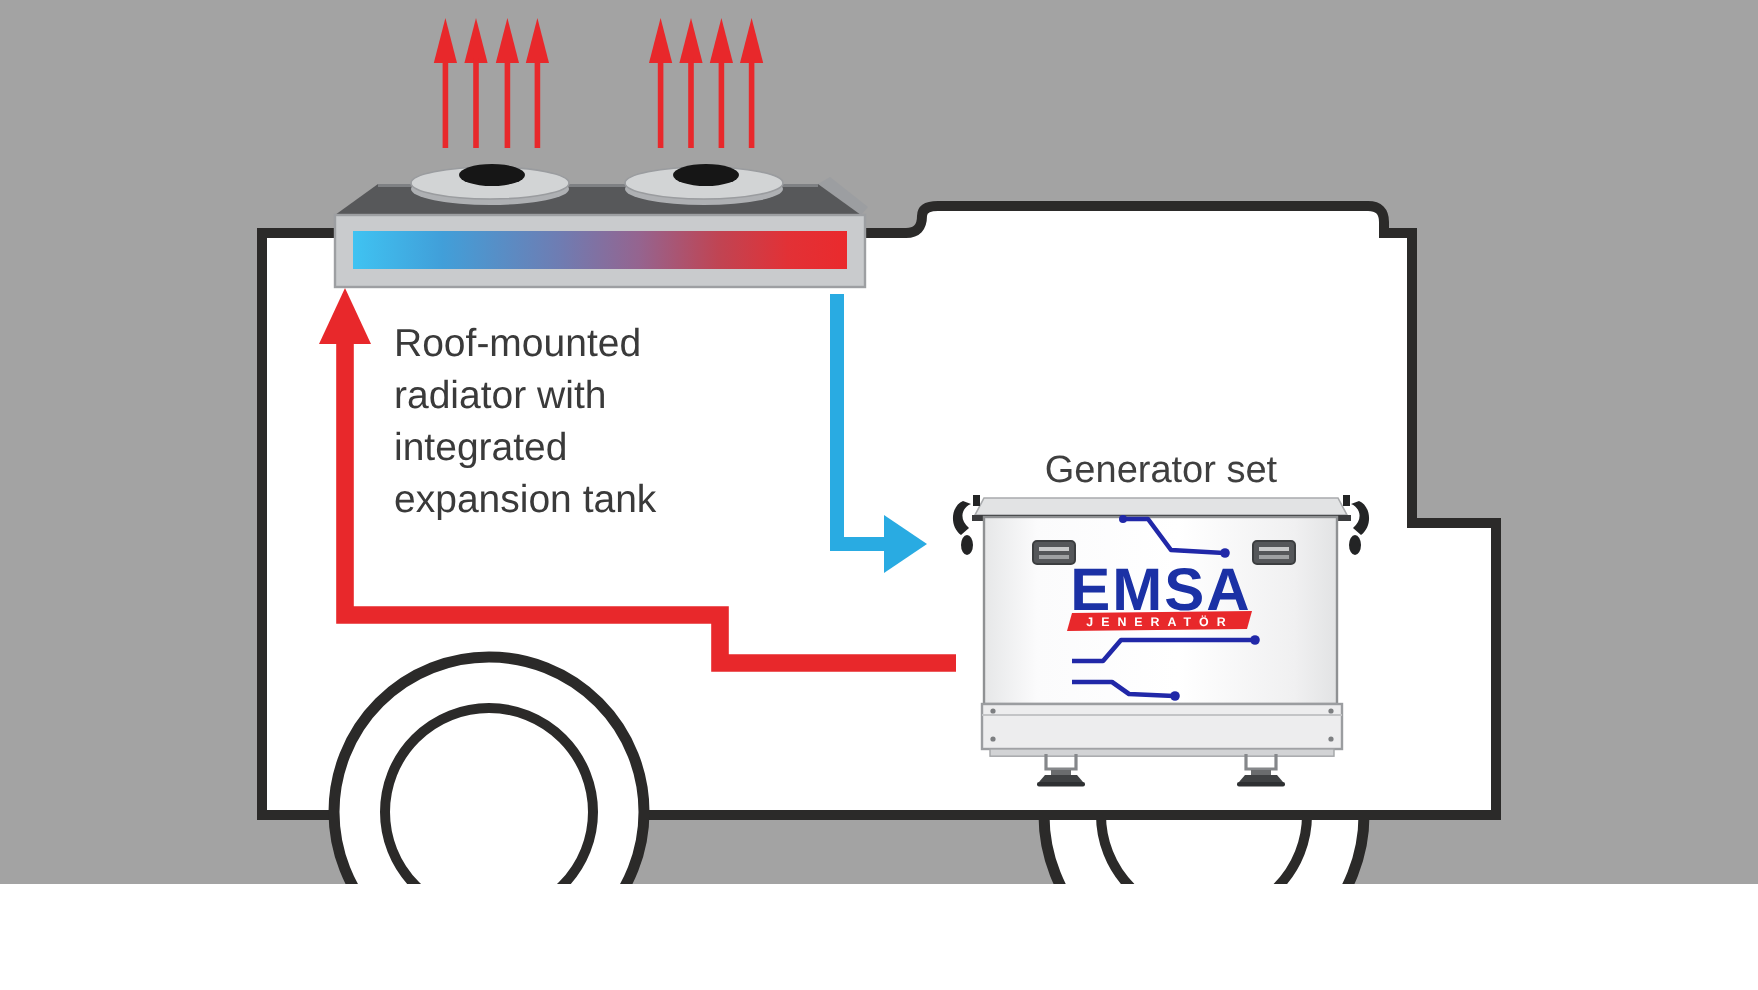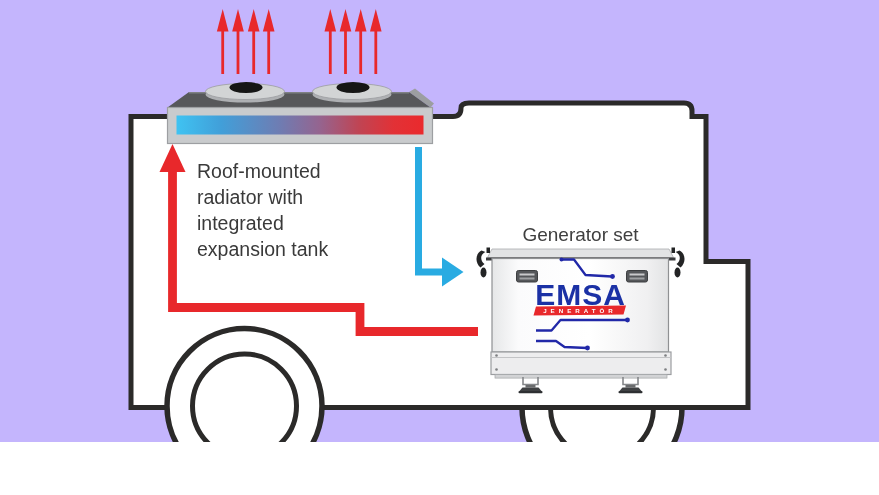--- a/index.html
+++ b/index.html
@@ -1,19 +1,19 @@
 <!DOCTYPE html>
 <html><head>
 <meta charset="utf-8">
 <style>
   html,body{margin:0;padding:0;background:#ffffff;}
   .stage{
     position:relative;
     width:879px;height:442px;
-    background:#c4b5fd;
+    background:#a3a3a3;
     overflow:hidden;
     font-family:"Liberation Sans", sans-serif;
   }
   svg{display:block;}
   text{font-family:"Liberation Sans", sans-serif;}
   .annot{font-size:19.5px;fill:#3a3a3a;}
   .genlabel{font-size:19px;fill:#3f3f3f;text-anchor:middle;}
   .emsa{font-size:30px;font-weight:bold;letter-spacing:1px;text-anchor:middle;}
   .emsasub{font-size:6.2px;font-weight:bold;letter-spacing:4px;fill:#ffffff;text-anchor:middle;}
 </style>

